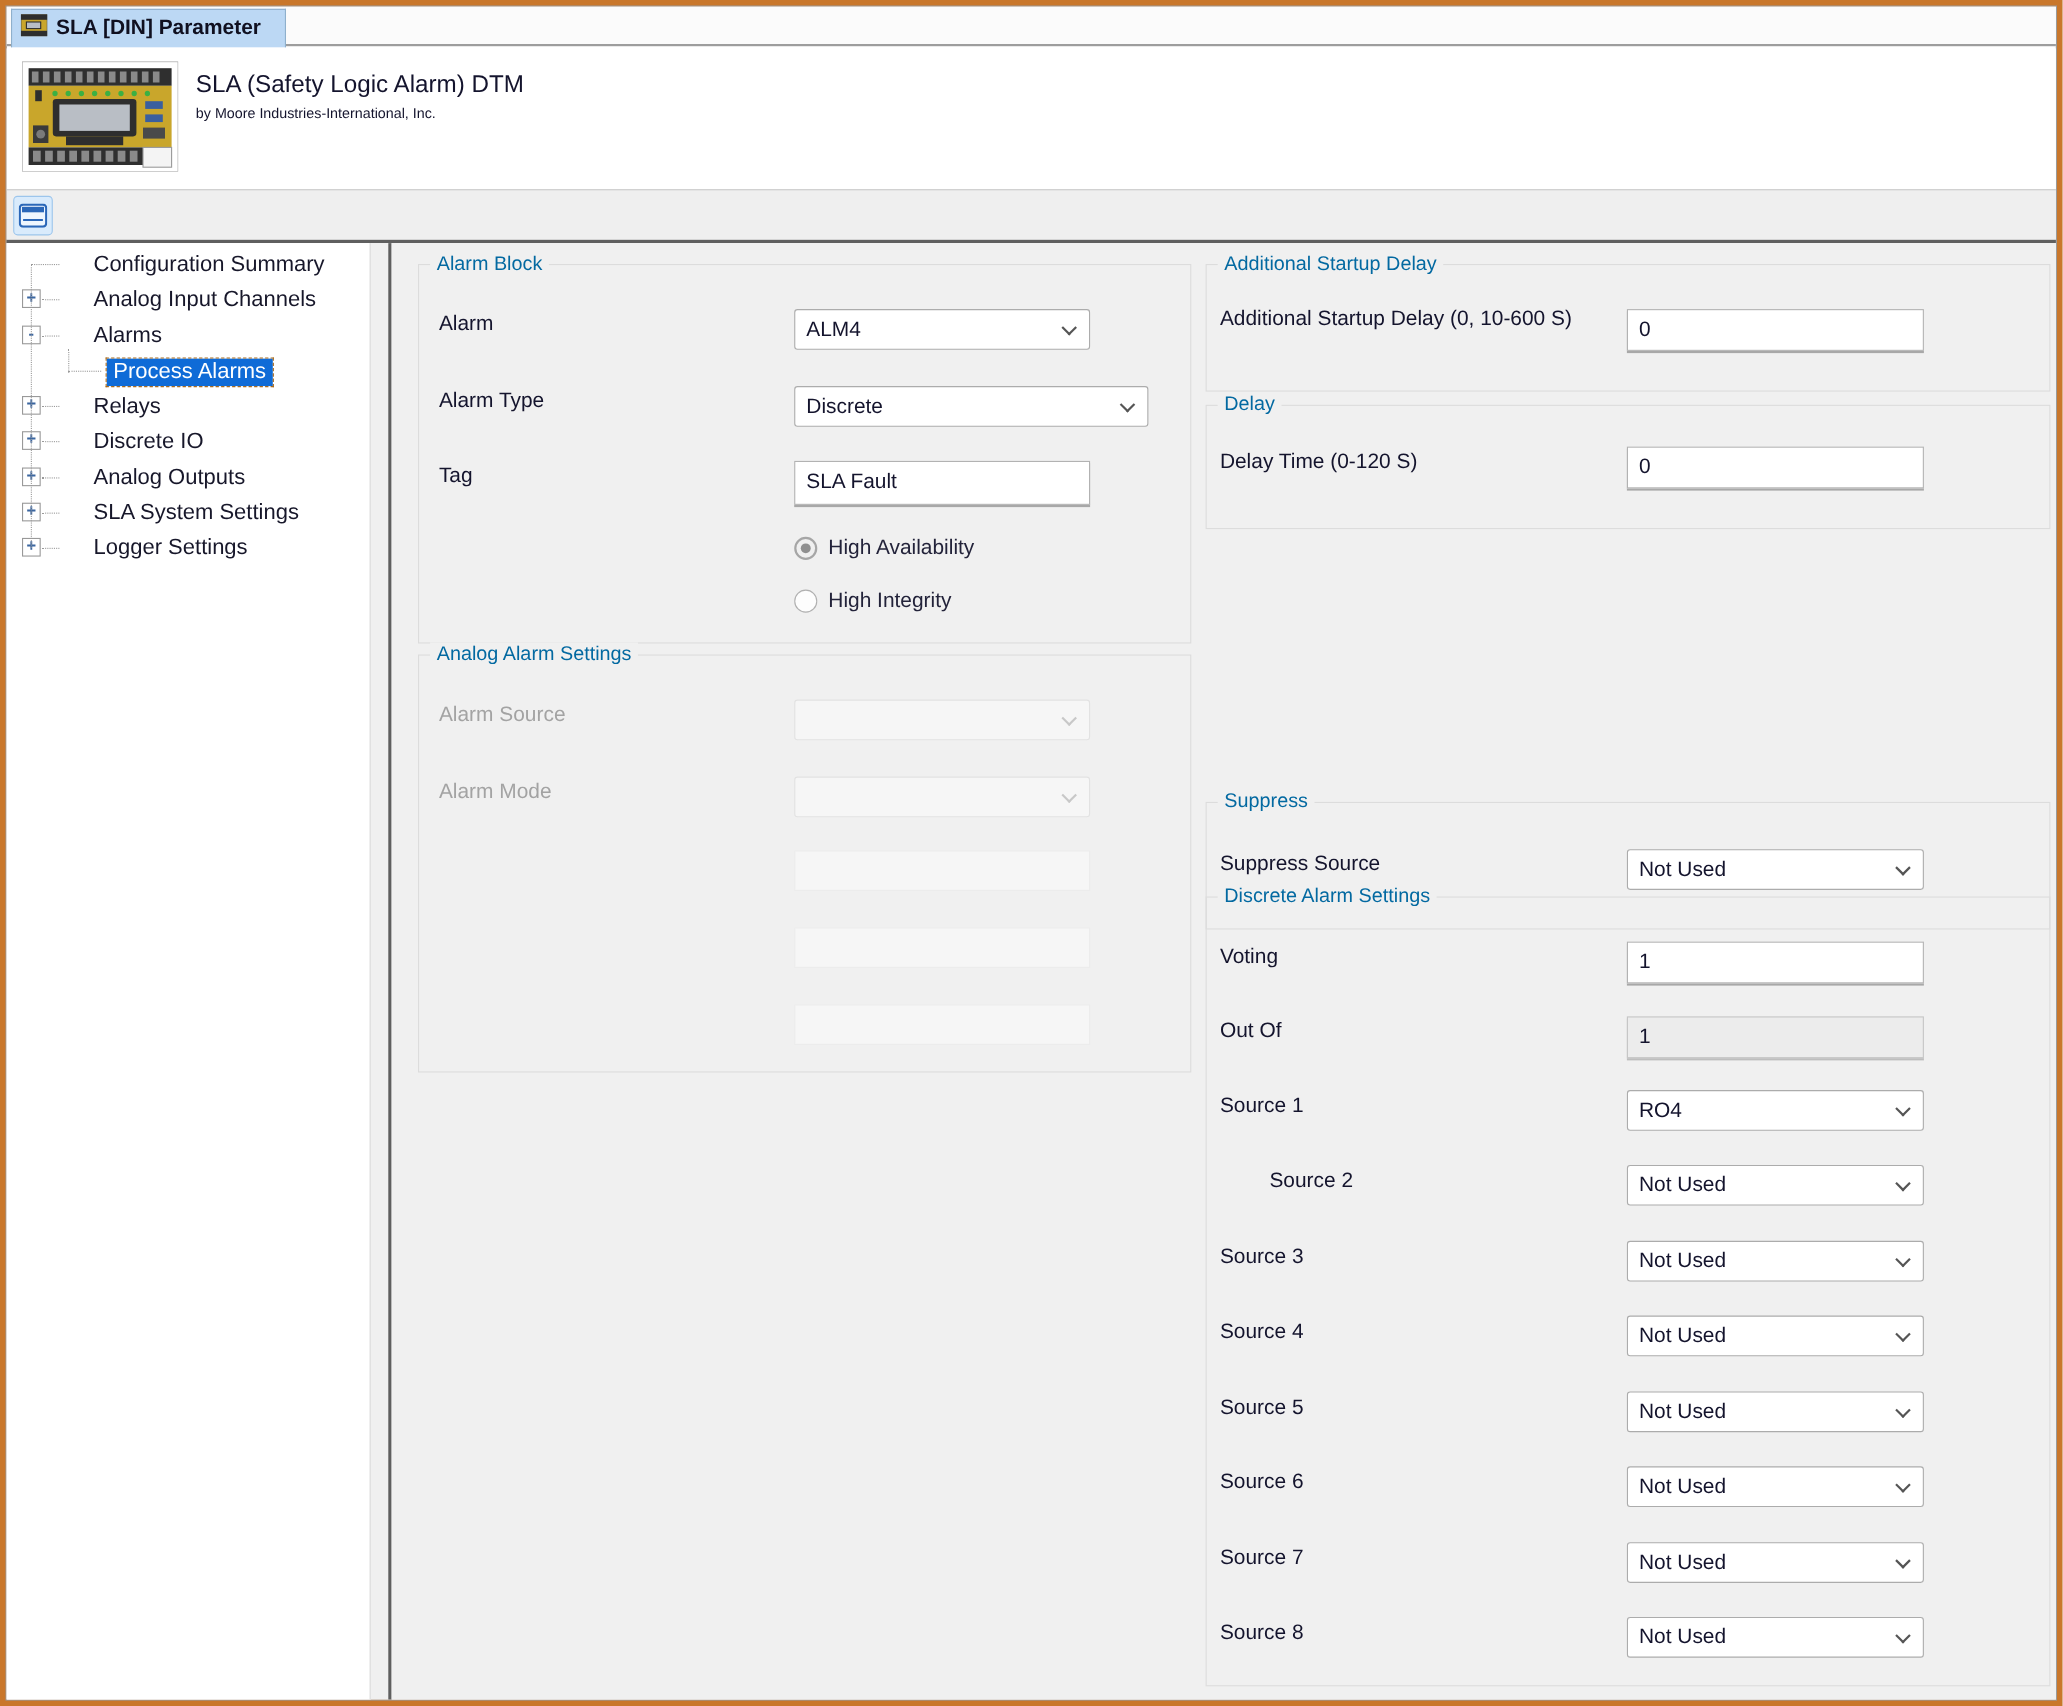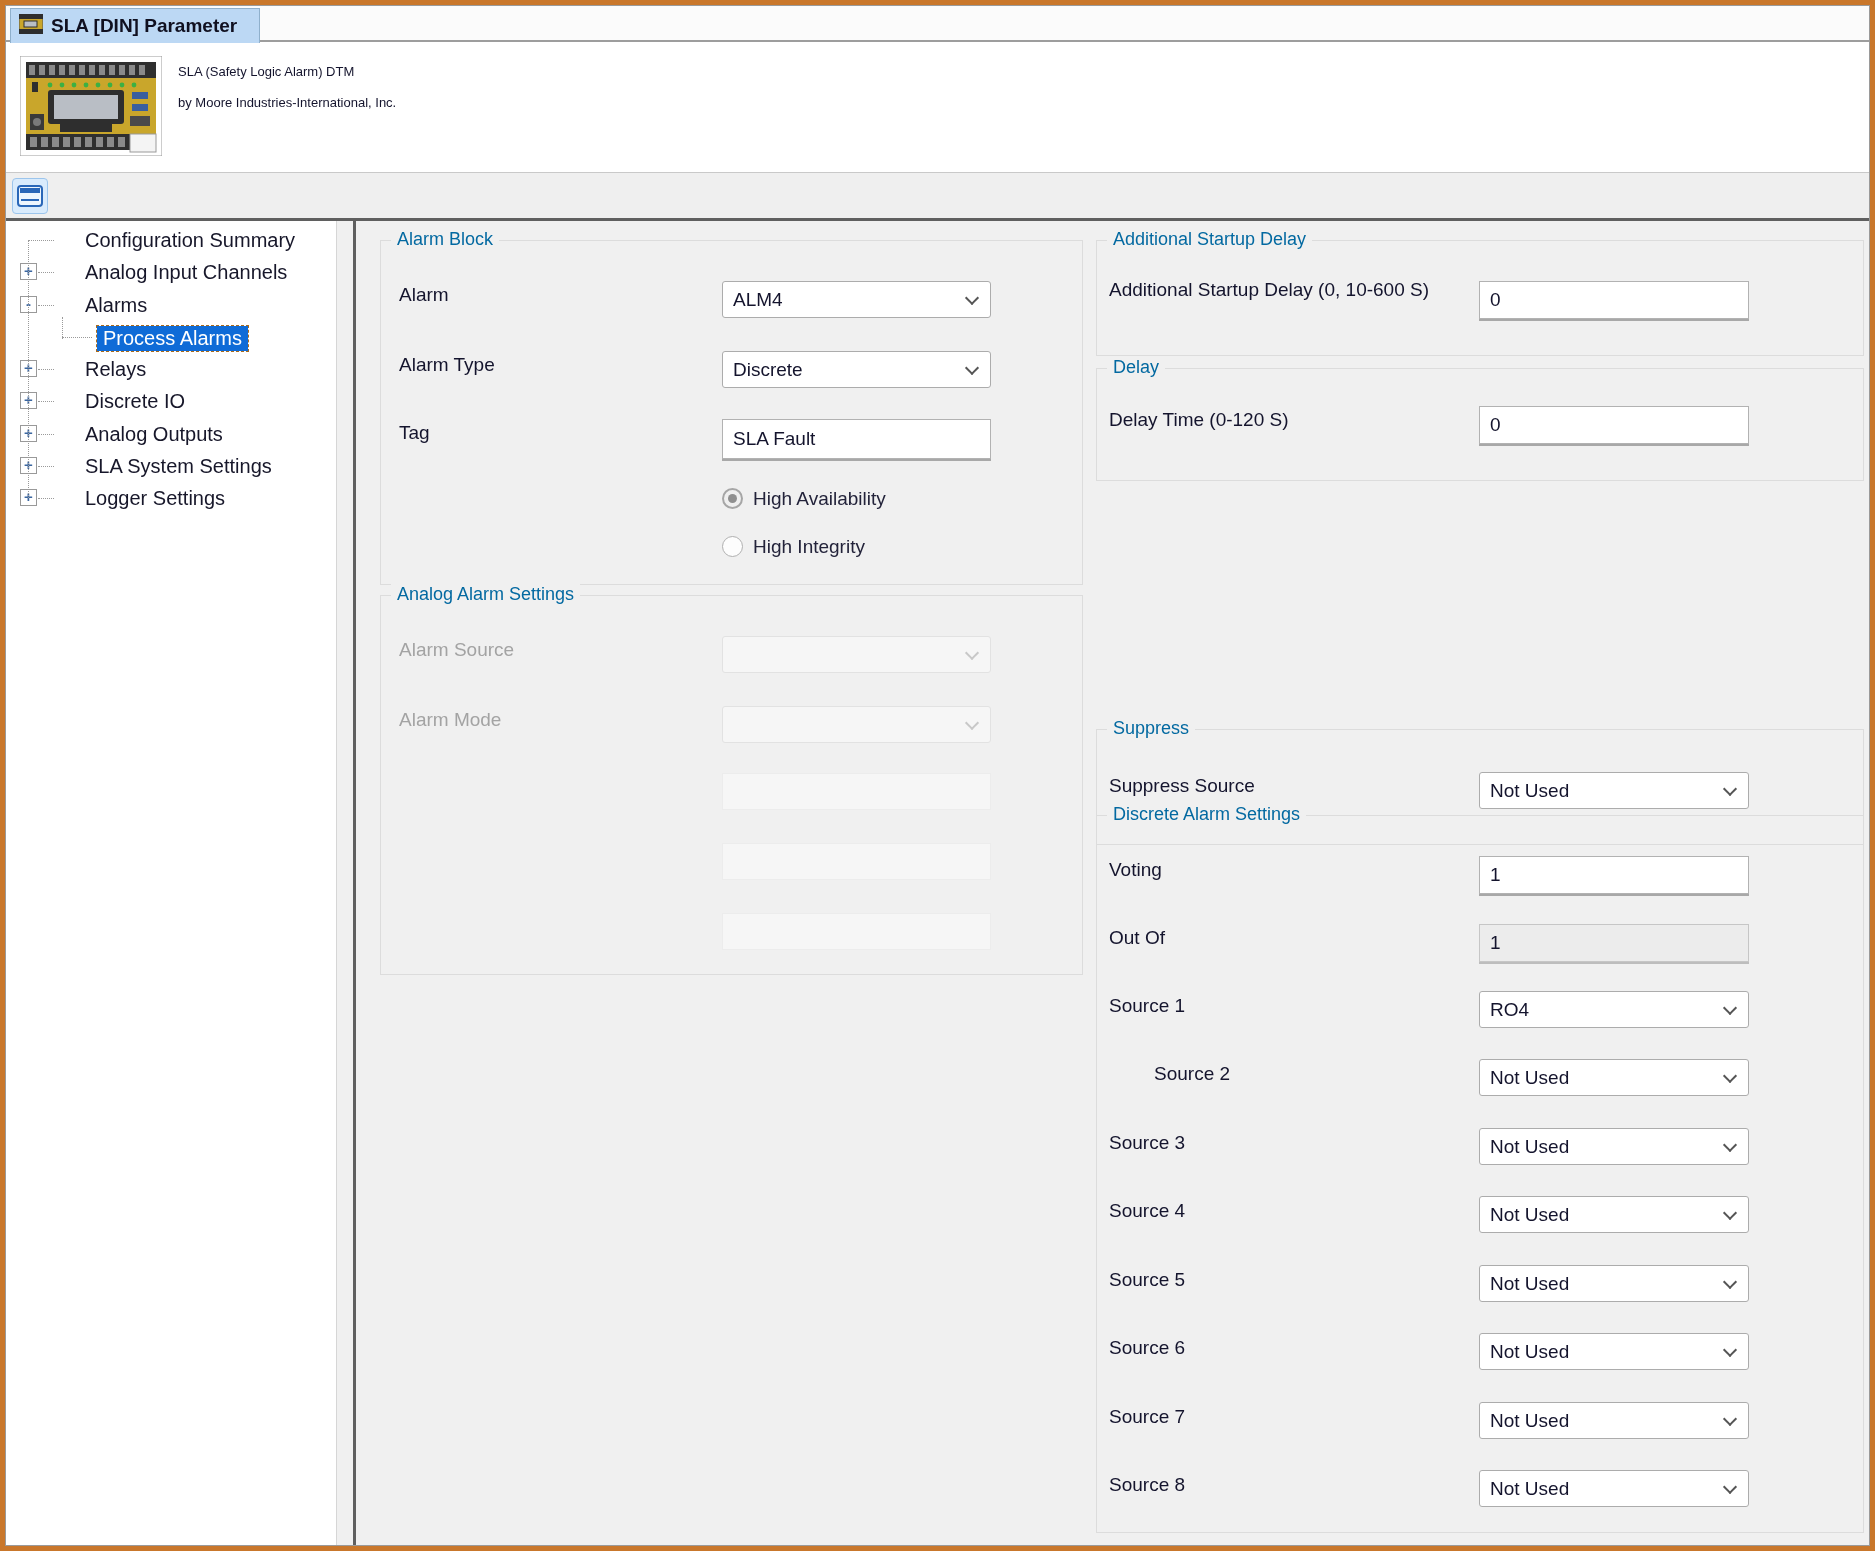--- a/index.html
+++ b/index.html
@@ -19,21 +19,21 @@
     background:#fbfbfb; border-bottom:2px solid #9d9d9d; }
   .tab {
     position:absolute; left:4px; top:2px; height:35px; min-width:250px;
     background:#bcd8f4; border:1px solid #8fb0cc; border-bottom:none;
     display:flex; align-items:center; gap:8px; padding:0 14px 0 8px;
     font-size:19px; font-weight:bold; color:#101020; cursor:default;
   }
   
   .header { position:absolute; left:0; top:38px; width:100%; height:128px; background:#ffffff; }
   .device-img { position:absolute; left:14px; top:12px; }
-  .hdr-title { position:absolute; left:172px; top:20px; font-size:13px; }
+  .hdr-title { position:absolute; left:172px; top:20px; font-size:22px; }
   .hdr-sub   { position:absolute; left:172px; top:51px; font-size:13px; }
   
   .toolbar { position:absolute; left:0; top:166px; width:100%; height:46px;
     background:#efefef; border-top:1px solid #c9c9c9; }
   .tool-btn { position:absolute; left:6px; top:5px; width:36px; height:36px;
     background:#d9ebfc; border:1px solid #9cc5ec; border-radius:4px;
     display:flex; align-items:center; justify-content:center; }
   .dark-rule { position:absolute; left:0; top:212px; width:100%; height:3px; background:#5f5f5f; }
   
   .main { position:absolute; left:0; top:215px; width:100%; height:1324px; background:#f0f0f0; }
@@ -228,21 +228,21 @@
     <div class="content">
 
       <div class="group" style="left:24px; top:19px; width:703px; height:345px;">
         <span class="group-title">Alarm Block</span>
         <div class="field-label" style="left:18px; top:43px;">Alarm</div>
         <div class="dd" style="left:341px; top:40px; width:269px;">
           <span class="dd-text">ALM4</span>
             <span class="chev"></span>
         </div>
         <div class="field-label" style="left:18px; top:113px;">Alarm Type</div>
-        <div class="dd" style="left:341px; top:110px; width:269px;">
+        <div class="dd" style="left:341px; top:110px; width:322px;">
           <span class="dd-text">Discrete</span>
             <span class="chev"></span>
         </div>
         <div class="field-label" style="left:18px; top:181px;">Tag</div>
         <div class="txt" style="left:341px; top:178px; width:269px; height:40px; line-height:38px;">SLA Fault</div>
         <div class="radio sel" style="left:341px; top:247px;"></div>
         <div class="radio-label" style="left:372px; top:247px;text-align:center;">High Availability</div>
         <div class="radio" style="left:341px; top:295px;"></div>
         <div class="radio-label" style="left:372px; top:295px;">High Integrity</div>
       </div>

